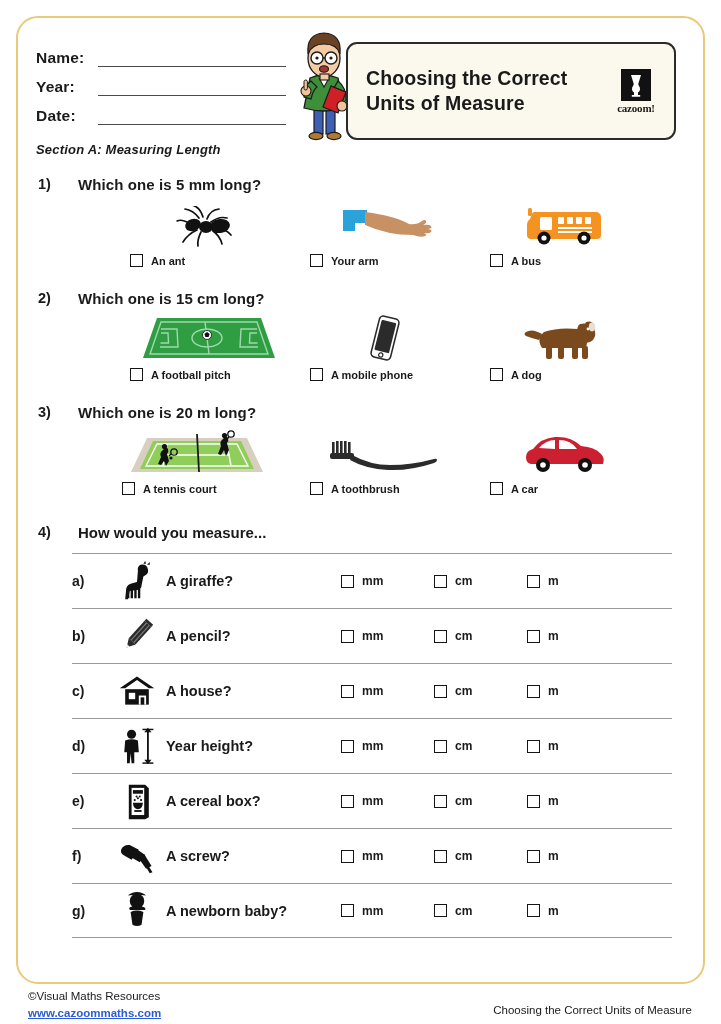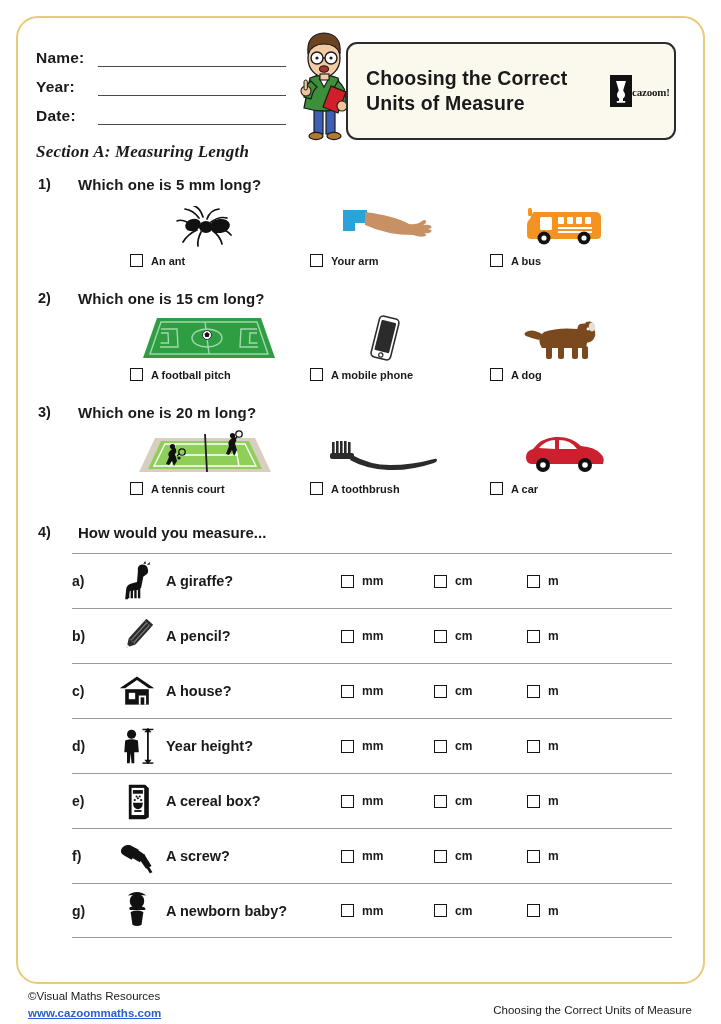--- a/index.html
+++ b/index.html
@@ -26,29 +26,29 @@
   .field-line{ flex:1; border-bottom:1.5px solid #4a4a4a; height:16px; }
 
   .teacher{ position:absolute; left:268px; top:0px; width:74px; height:116px; }
 
   .title-box{
     position:absolute; left:328px; top:14px; width:330px; height:98px;
     background:#fbf8ee; border:2px solid #2b2b2b; border-radius:11px;
     display:flex; align-items:center; padding:0 12px 0 18px;
   }
   .title-text{ font-size:19.5px; font-weight:bold; line-height:1.28; letter-spacing:.1px; flex:1; }
-  .logo{ width:52px; display:flex; flex-direction:row; align-items:center; }
+  .logo{ width:52px; display:flex; flex-direction:column; align-items:center; }
   .logo-mark{ width:30px; height:32px; background:#111; display:flex; align-items:center; justify-content:center; }
   .logo-word{ font-family:"Liberation Serif", serif; font-weight:bold; font-size:11px; letter-spacing:-.2px; margin-top:1px; }
 
   
   .section-head{
     position:absolute; left:36px; top:142px;
-    font-family:Liberation Serif, serif; font-style:italic; font-weight:bold;
-    font-size:17px; letter-spacing:.2px;
+    font-family:Liberation Sans, sans-serif; font-style:italic; font-weight:bold;
+    font-size:13px; letter-spacing:.2px;
   }
 
   
   .qblock{ position:absolute; left:18px; width:670px; }
   .q-num{ position:absolute; left:20px; font-size:14.5px; font-weight:bold; }
   .q-text{ position:absolute; left:60px; font-size:15px; font-weight:bold; letter-spacing:.1px; }
   .choices{ position:absolute; left:60px; top:26px; width:600px; height:72px; }
   .choice{ position:absolute; width:200px; text-align:left; }
   .choice-art{ height:46px; display:flex; align-items:flex-end; justify-content:center; width:150px; }
   .choice-lbl{ display:flex; align-items:center; gap:8px; margin-top:6px; font-size:11px; font-weight:bold; }
@@ -287,21 +287,21 @@
       </div>
     </div>
   </div>
 </div>
 
 <div class="qblock" style="top:404px;">
   <div class="q-num">3)</div>
   <div class="q-text">Which one is 20 m long?</div>
   <div class="choices">
 
-    <div class="choice" style="left:52px;">
+    <div class="choice" style="left:44px;">
       <div class="choice-art">
         <svg viewBox="0 0 140 52" width="140" height="52">
           <path d="M20 14 h100 l16 34 h-132 z" fill="#d8cfc0"></path>
           <path d="M26 17 h88 l13 28 h-114 z" fill="#8fcf59"></path>
           <g stroke="#fff" stroke-width="1.4" fill="none">
             <path d="M30 20 h80 l11 22 h-102 z"></path>
             <path d="M40 20 l-4 22"></path>
               <path d="M100 20 l4 22"></path>
             <path d="M37 31 h66"></path>
           </g>

